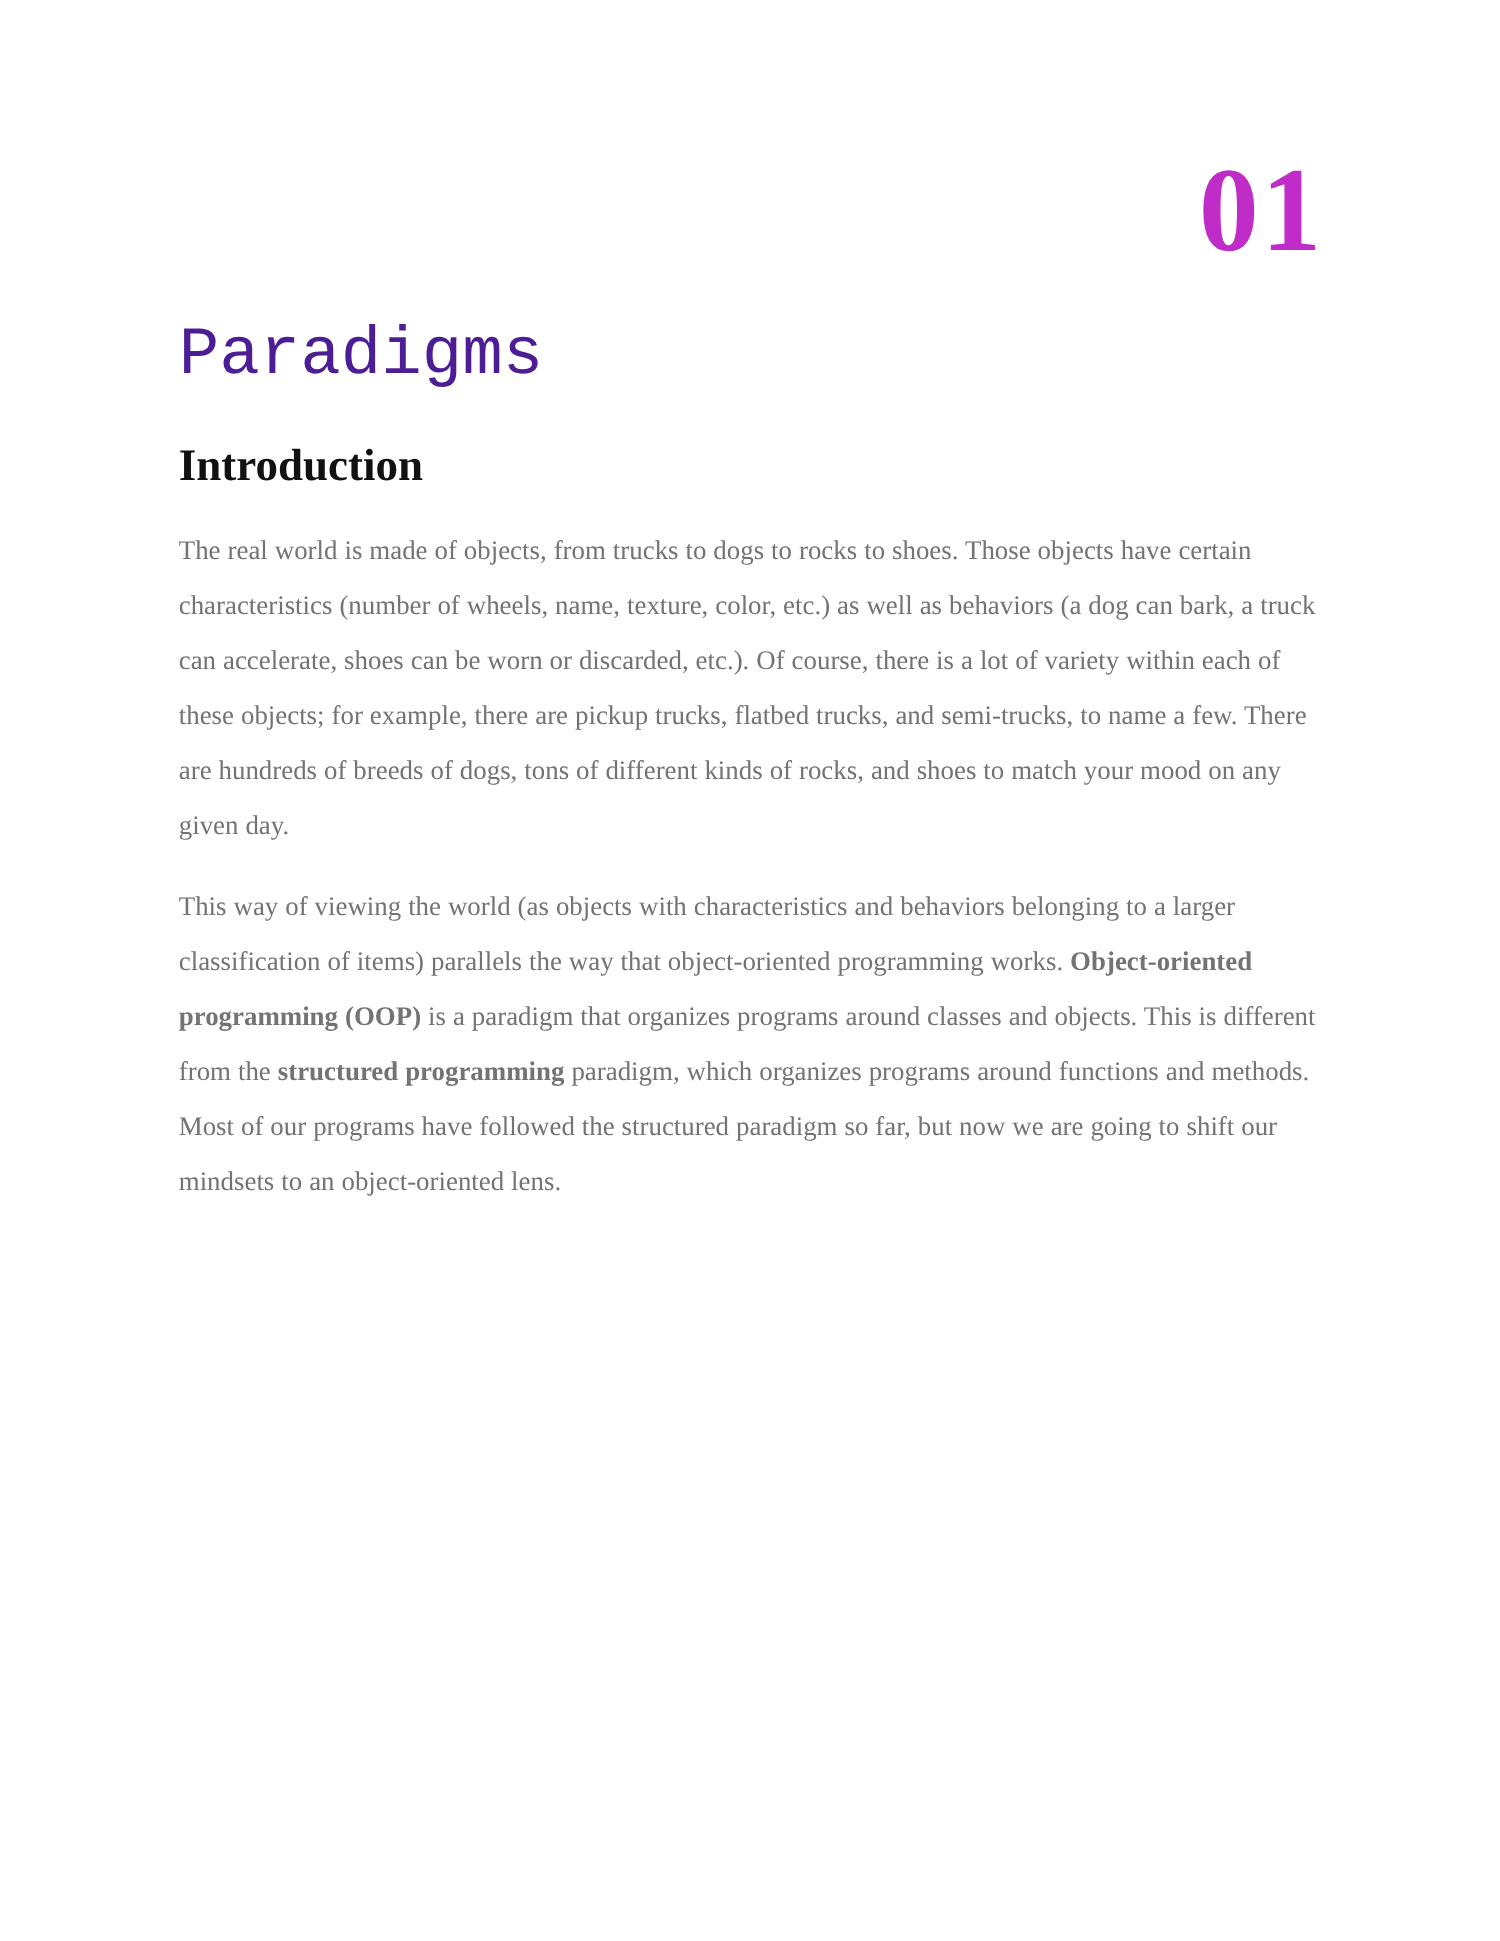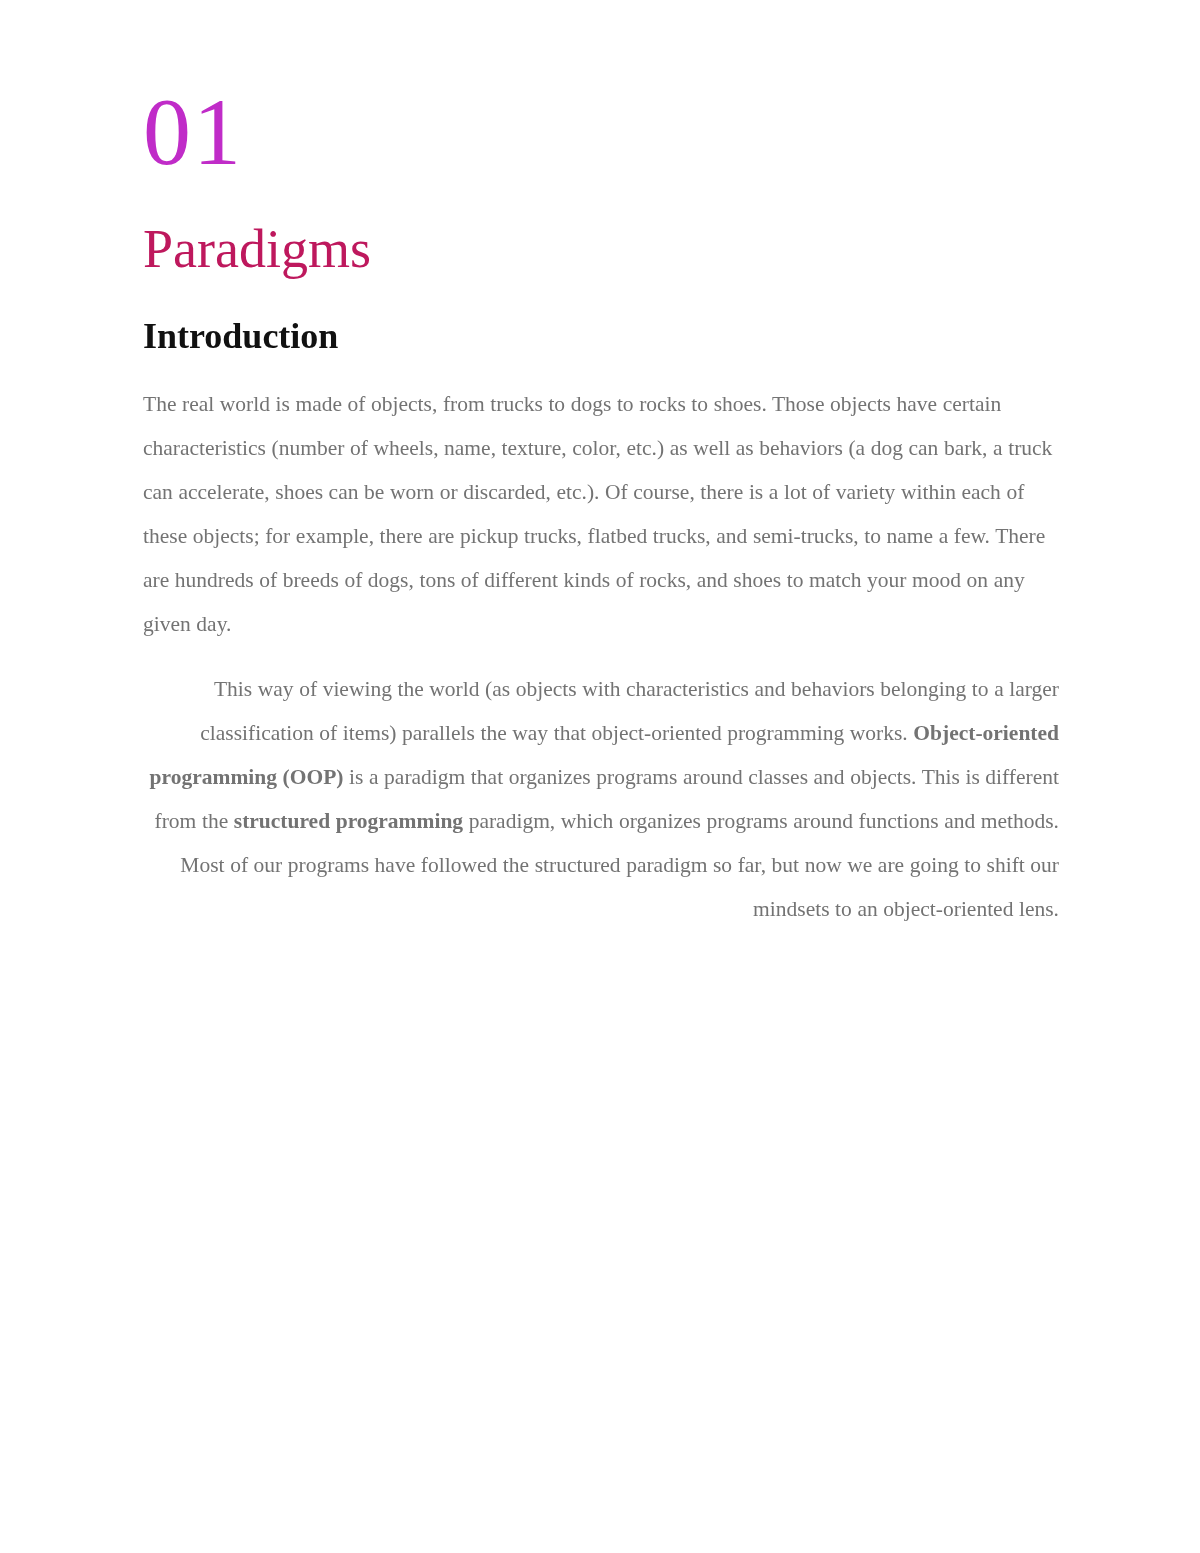--- a/index.html
+++ b/index.html
@@ -27,34 +27,35 @@
     position: absolute;
     left: 143px;
     top: 0;
     width: 916px;
   }
 
   .chapter-number {
     font-family: "Liberation Serif", "DejaVu Serif", serif;
     font-size: 96px;
     line-height: 1;
-    font-weight: 400;
+    font-weight: 700;
     letter-spacing: 2px;
     color: #c02cc8;
     margin: 0;
-    padding-top: 84px;
+    padding-top: 120px;
     height: 110px;
+    text-align: right;
   }
 
   .chapter-title {
-    font-family: Liberation Serif, serif;
+    font-family: Liberation Mono, monospace;
     font-size: 54px;
     line-height: 1;
     font-weight: 400;
-    color: #be185d;
+    color: #4c1d95;
     margin: 0;
     padding-top: 28px;
   }
 
   .section-heading {
     font-family: "Liberation Serif", "DejaVu Serif", serif;
     font-size: 36px;
     line-height: 1;
     font-weight: 700;
     color: #111111;
@@ -72,21 +73,20 @@
     text-align: left;
     word-spacing: 0.2px;
   }
 
   #paragraph-intro-1 {
     padding-top: 28px;
   }
 
   #paragraph-intro-2 {
     padding-top: 21px;
-    text-align: right;
   }
 
   .body-paragraph b,
   .body-paragraph strong {
     font-weight: 700;
   }
 
   .spacer-bottom {
     height: 560px;
   }

